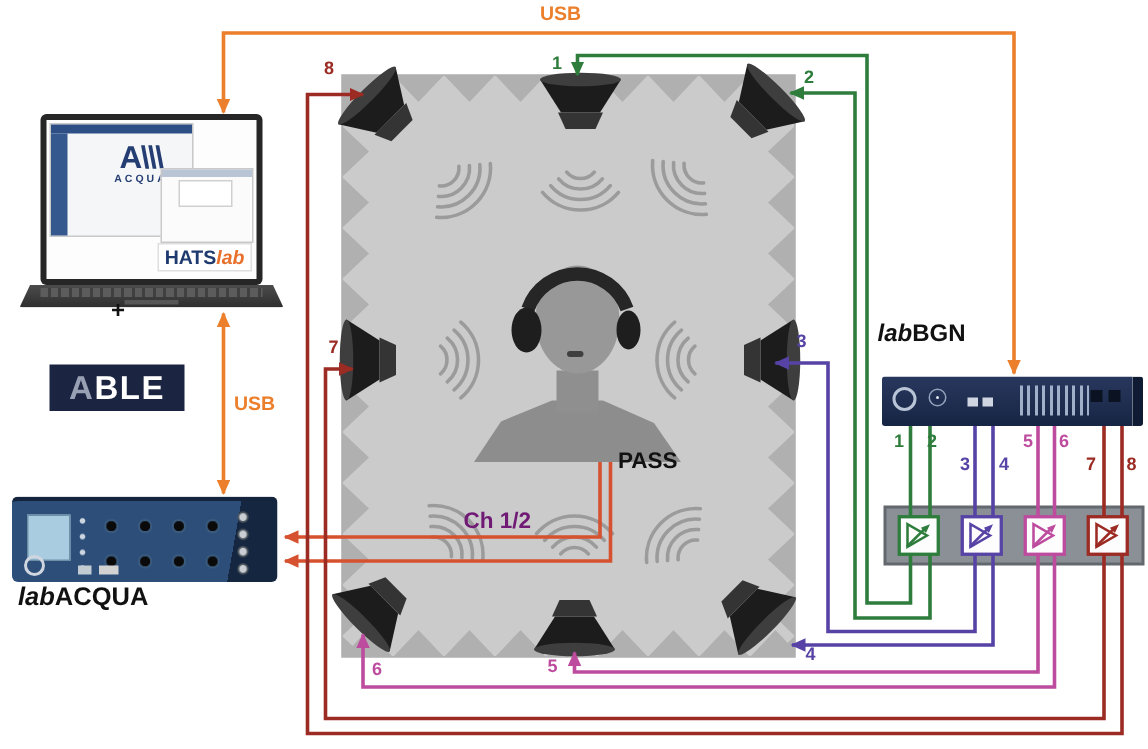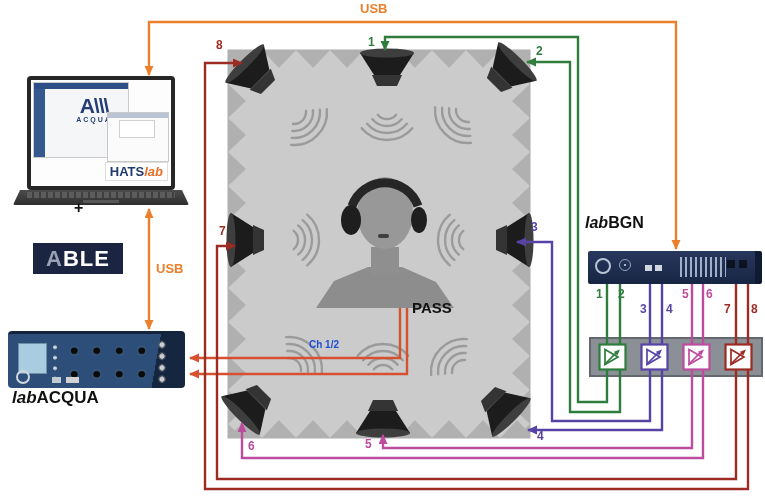--- a/index.html
+++ b/index.html
@@ -233,21 +233,21 @@
   <div class="bgn-vent"></div>
   <div class="bgn-port" style="right:8px;"></div>
   <div class="bgn-port" style="right:20px;"></div>
 </div>
 <div class="devname" style="left:585px;top:214px;font-size:16px;">
   <span class="ital">lab</span><span style="font-weight:bold">BGN</span>
 </div>
 
 <div class="lbl" style="left:360px;top:2px;font-size:13px;color:#EC7F2B;">USB</div>
 <div class="lbl" style="left:156px;top:262px;font-size:13px;color:#EC7F2B;">USB</div>
-<div class="lbl" style="left:309px;top:340px;font-size:10px;color:#1d4ed8;">Ch 1/2</div>
+<div class="lbl" style="left:309px;top:340px;font-size:15px;color:#701a75;">Ch 1/2</div>
 <div class="lbl" style="left:412px;top:300px;font-size:15px;color:#111;">PASS</div>
 
 <div class="lbl" style="left:368px;top:36px;color:#2E7D3C;">1</div>
 <div class="lbl" style="left:536px;top:45px;color:#2E7D3C;">2</div>
 <div class="lbl" style="left:531px;top:221px;color:#5743A5;">3</div>
 <div class="lbl" style="left:537px;top:430px;color:#5743A5;">4</div>
 <div class="lbl" style="left:365px;top:438px;color:#BD4C9E;">5</div>
 <div class="lbl" style="left:248px;top:440px;color:#BD4C9E;">6</div>
 <div class="lbl" style="left:219px;top:225px;color:#9C2B24;">7</div>
 <div class="lbl" style="left:216px;top:39px;color:#9C2B24;">8</div>

